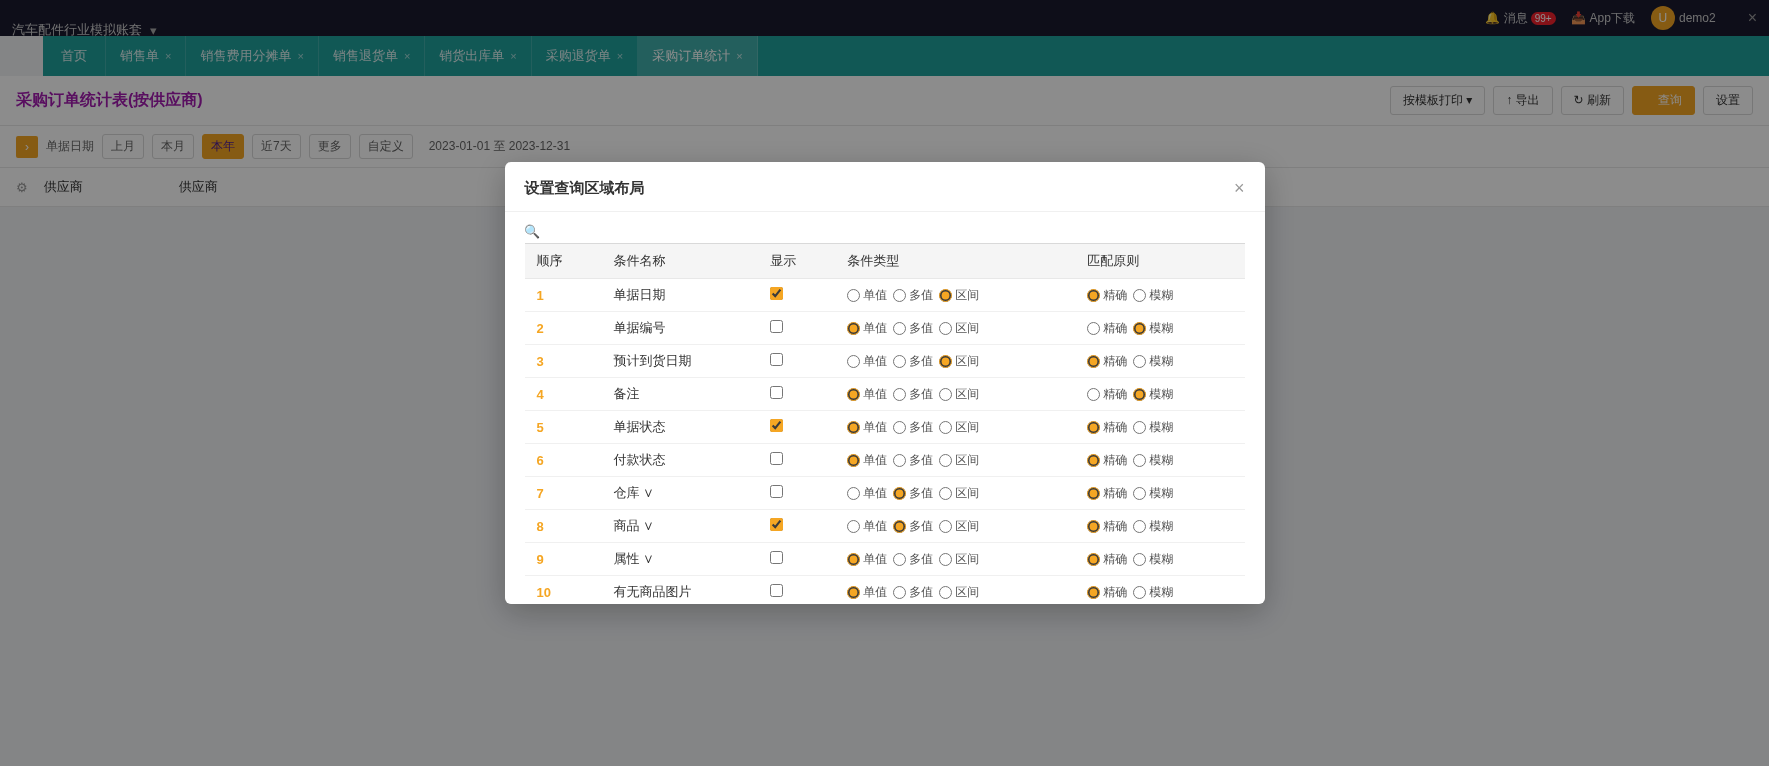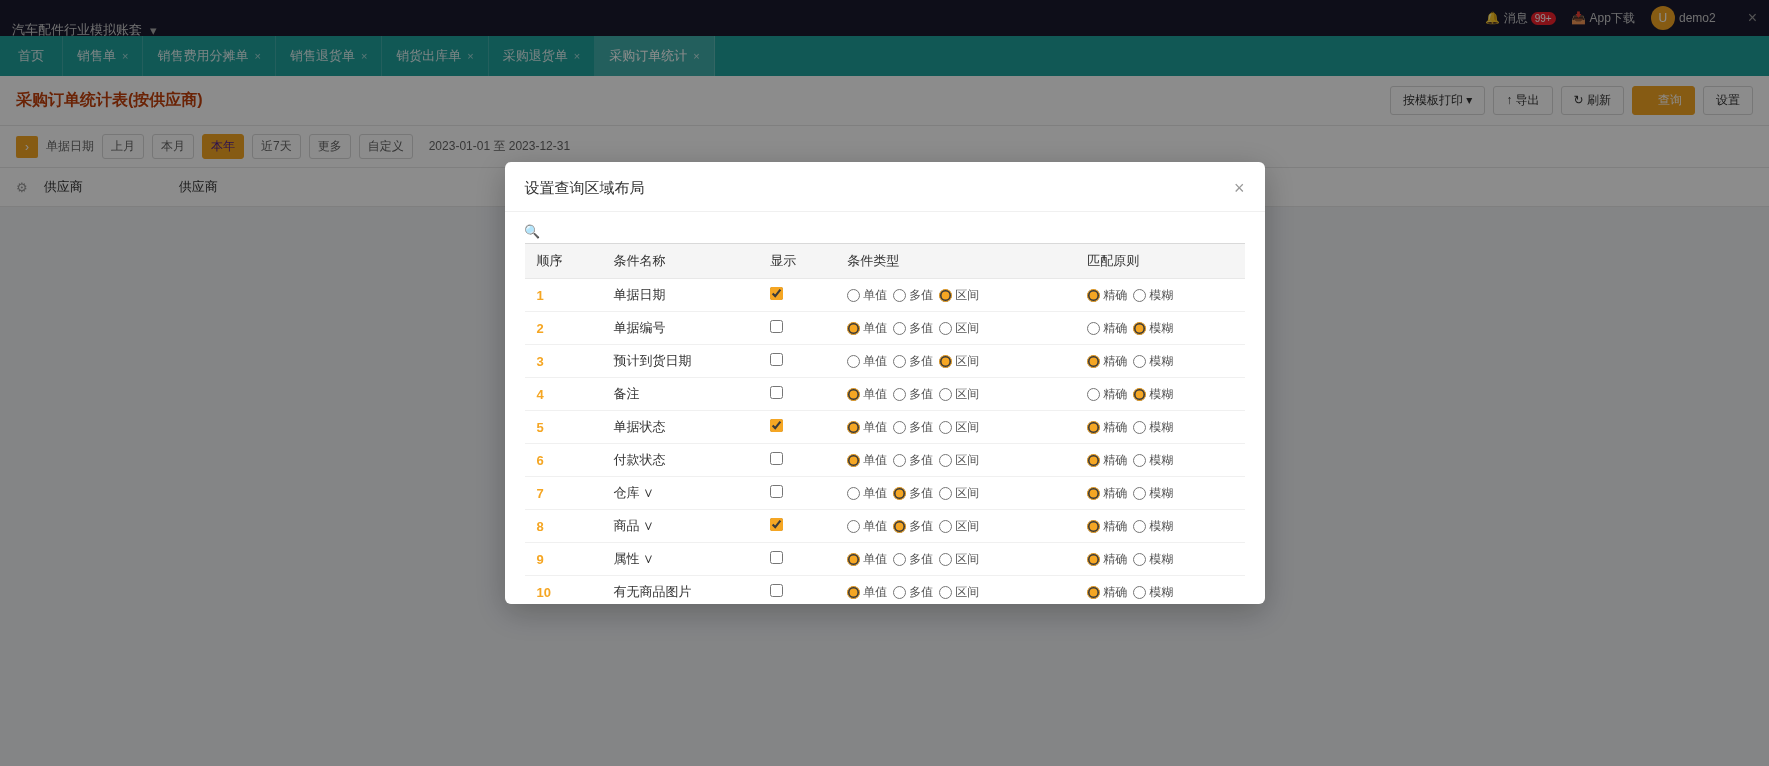--- a/index.html
+++ b/index.html
@@ -20,20 +20,21 @@
     .top-bar-right .badge { background: #f5222d; color: #fff; border-radius: 8px; padding: 1px 4px; font-size: 10px; }
     .top-bar-close { color: #999; cursor: pointer; font-size: 16px; margin-left: 16px; }
 
     
     .nav-bar {
       height: 40px;
       background: #20a09c;
       display: flex;
       align-items: center;
       padding: 0 0;
+      margin-left: 43px;
     }
     .nav-tab {
       height: 40px;
       padding: 0 14px;
       display: flex;
       align-items: center;
       color: rgba(255,255,255,0.85);
       cursor: pointer;
       font-size: 13px;
       border-right: 1px solid rgba(255,255,255,0.15);
@@ -45,21 +46,21 @@
 
     
     .page-header {
       background: #fff;
       padding: 10px 16px;
       border-bottom: 1px solid #e8e8e8;
       display: flex;
       align-items: center;
       justify-content: space-between;
     }
-    .page-title { font-size: 16px; font-weight: bold; color: #c2410c; text-align: right; }
+    .page-title { font-size: 16px; font-weight: bold; color: #a21caf; text-align: right; }
     .page-actions { display: flex; gap: 8px; align-items: center; }
     .btn { padding: 5px 12px; border-radius: 3px; border: 1px solid #d9d9d9; background: #fff; cursor: pointer; font-size: 12px; color: #333; }
     .btn-primary { background: #f5a623; border-color: #f5a623; color: #fff; padding-left: 25px; }
     .btn-outline { border: 1px solid #d9d9d9; background: #fff; color: #333; }
 
     
     .toolbar {
       background: #fff;
       padding: 8px 16px;
       border-bottom: 1px solid #e8e8e8;
@@ -97,21 +98,21 @@
       flex-direction: column;
       box-shadow: 0 8px 32px rgba(0,0,0,0.25);
     }
     .dialog-header {
       display: flex;
       align-items: center;
       justify-content: space-between;
       padding: 16px 20px 12px 20px;
       border-bottom: 1px solid #f0f0f0;
     }
-    .dialog-title { font-size: 15px; font-weight: normal; color: #333; }
+    .dialog-title { font-size: 15px; font-weight: bold; color: #333; }
     .dialog-close { font-size: 18px; color: #999; cursor: pointer; background: none; border: none; }
 
     
     .dialog-tabs {
       display: flex;
       border-bottom: 2px solid #f0f0f0;
       padding: 0 20px;
     }
     .dialog-tab {
       padding: 10px 16px;

